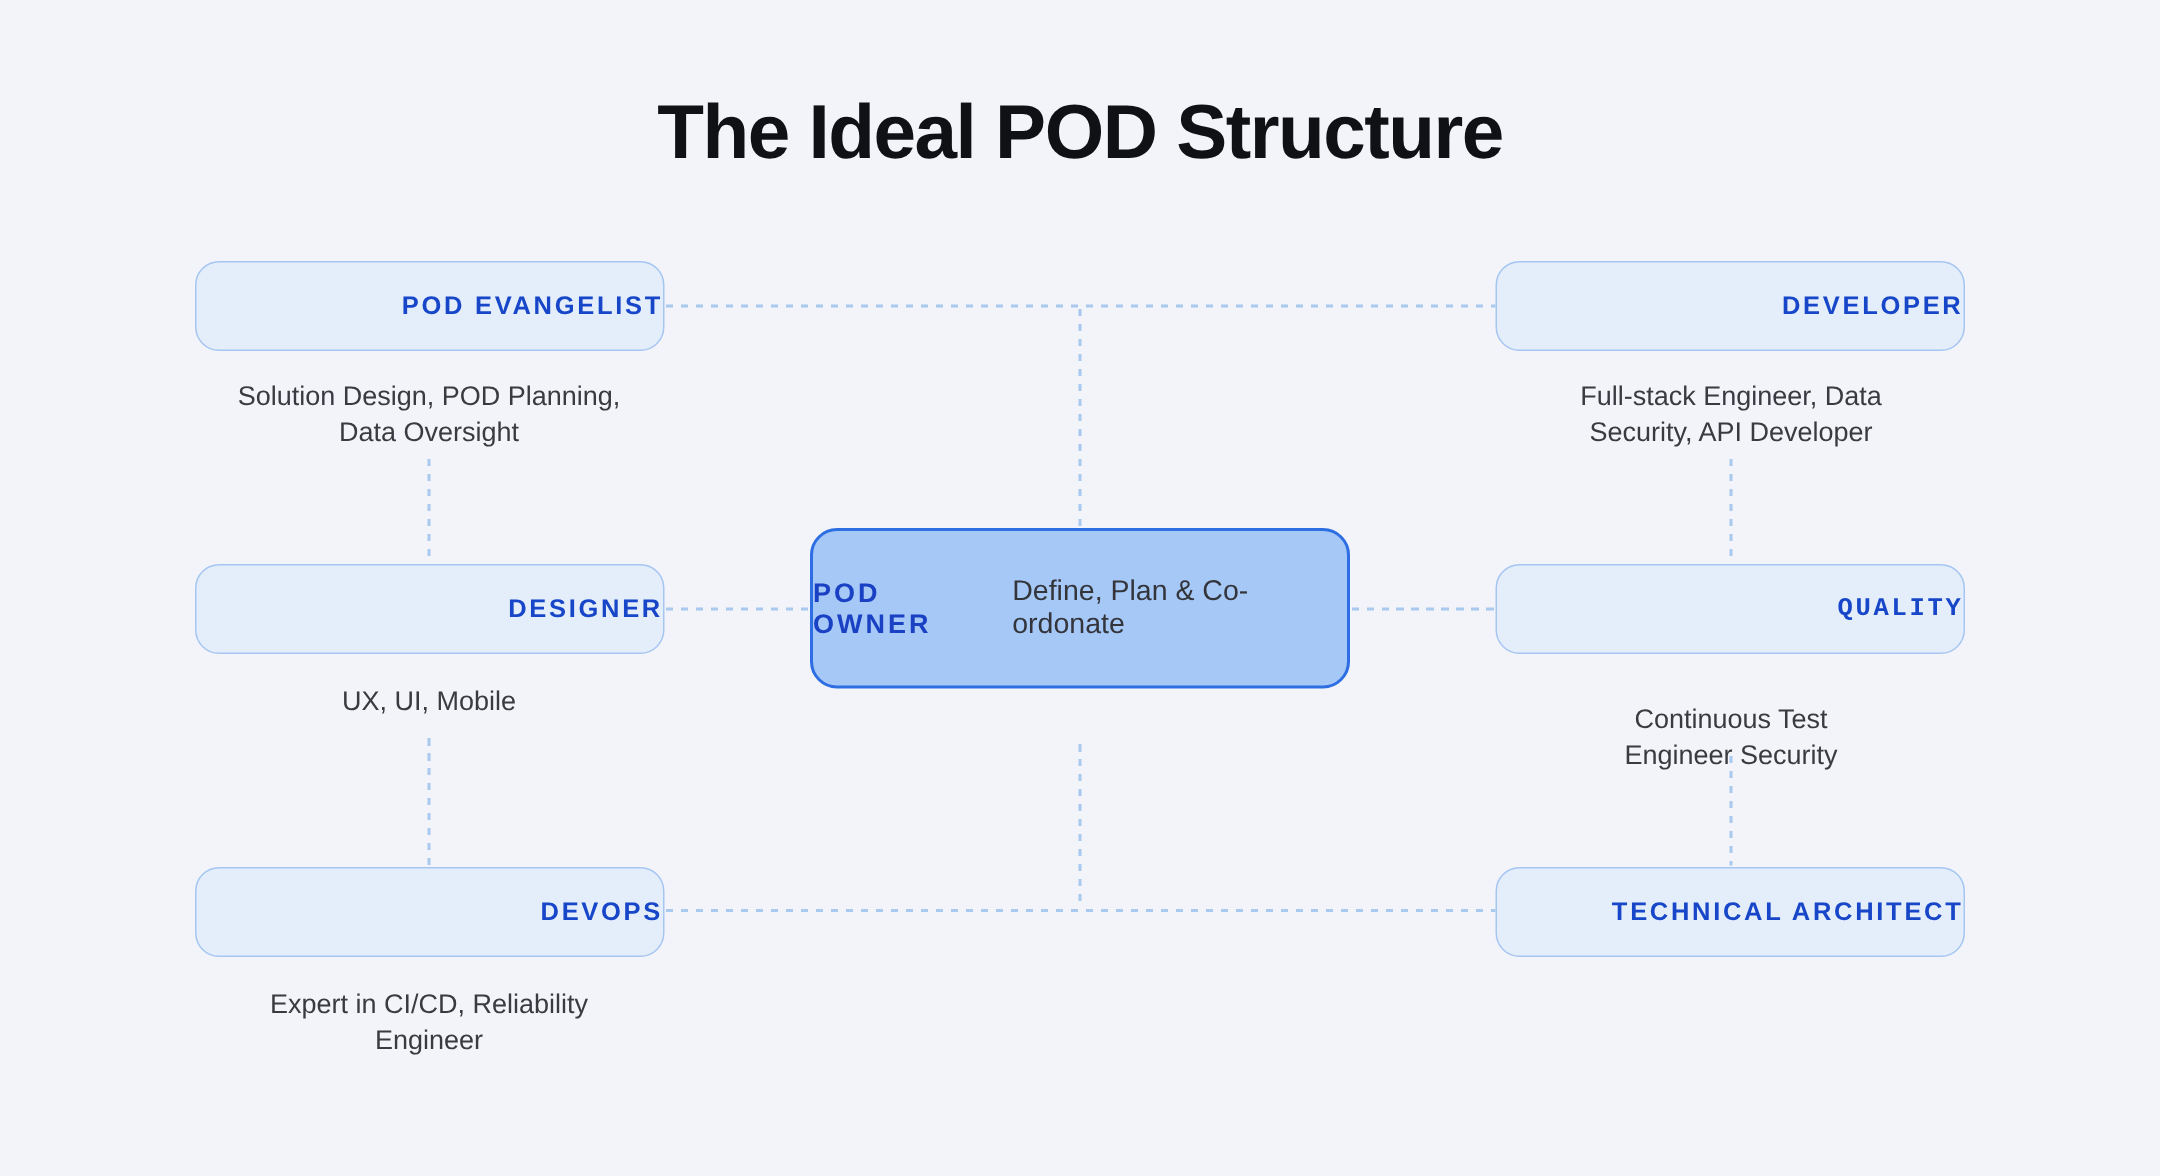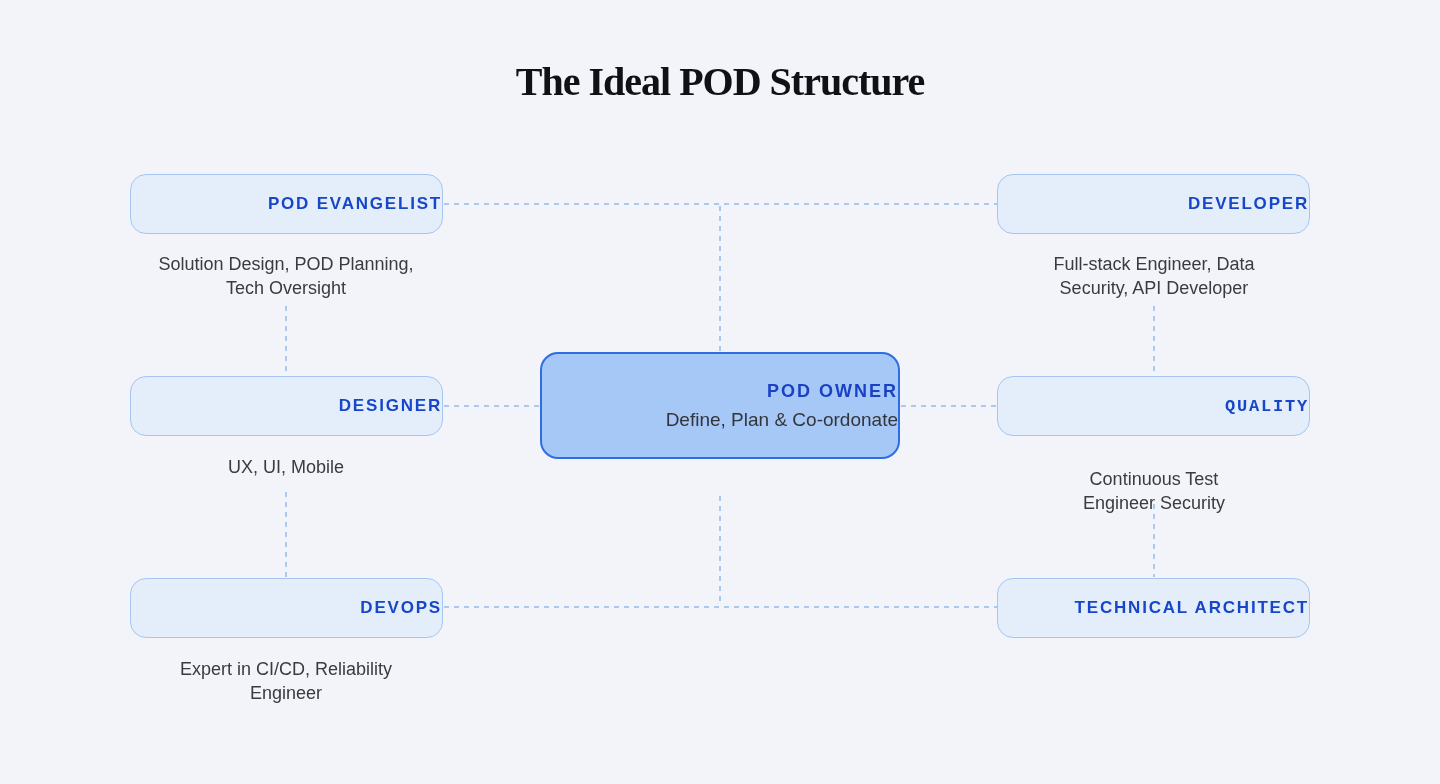--- a/index.html
+++ b/index.html
@@ -24,23 +24,23 @@
     height:784px;
     background:var(--background);
     overflow:hidden;
   }
   .title{
     position:absolute;
     top:58px;
     left:0;
     width:1440px;
     text-align:center;
-    font-family:Liberation Serif, serif;
+    font-family:Liberation Sans, sans-serif;
     font-weight:700;
-    font-size:40px;
+    font-size:51px;
     letter-spacing:-1px;
     color:var(--title-color);
   }
   .role-box{
     position:absolute;
     width:313px;
     height:60px;
     background:var(--box-fill);
     border:1.5px solid var(--box-border);
     border-radius:16px;
@@ -64,22 +64,21 @@
   .center-box{
     position:absolute;
     left:540px;
     top:352px;
     width:360px;
     height:107px;
     background:var(--center-fill);
     border:2px solid var(--center-border);
     border-radius:18px;
     display:flex;
-    flex-direction:column;
-    align-items:flex-end;
+    align-items:center;
     justify-content:center;
     gap:7px;
   }
   .center-box .label{
     font-size:18px;
     font-weight:700;
     letter-spacing:2px;
     color:#1a41c4;
   }
   .center-box .subtitle{
@@ -158,21 +157,21 @@
     <span class="label">TECHNICAL ARCHITECT</span>
   </div>
 
   <div class="center-box">
     <span class="label">POD OWNER</span>
     <span class="subtitle">Define, Plan &amp; Co-ordonate</span>
   </div>
 
   <div class="desc" id="desc-pod-evangelist">
     <div>Solution Design, POD Planning,</div>
-    <div>Tech Oversight</div>
+    <div>Data Oversight</div>
   </div>
   <div class="desc" id="desc-developer">
     <div>Full-stack Engineer, Data</div>
     <div>Security, API Developer</div>
   </div>
   <div class="desc" id="desc-designer">
     <div>UX, UI, Mobile</div>
   </div>
   <div class="desc" id="desc-quality">
     <div>Continuous Test</div>

